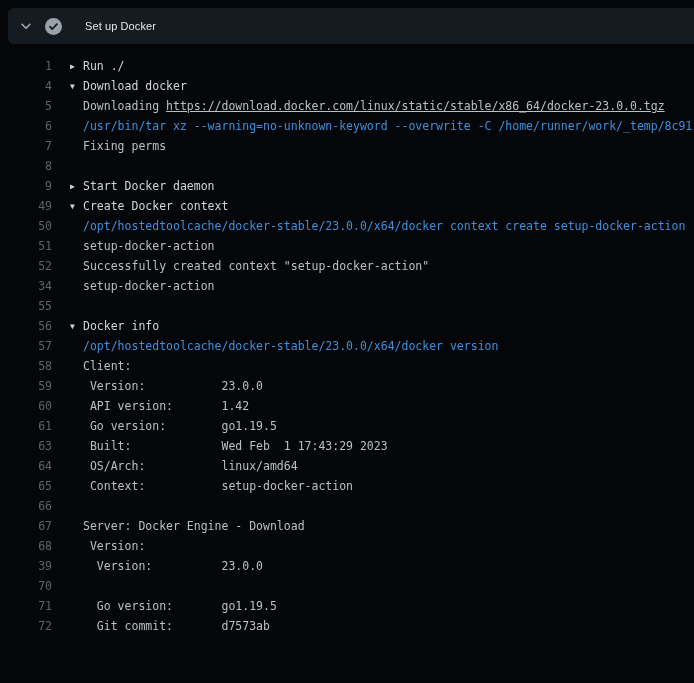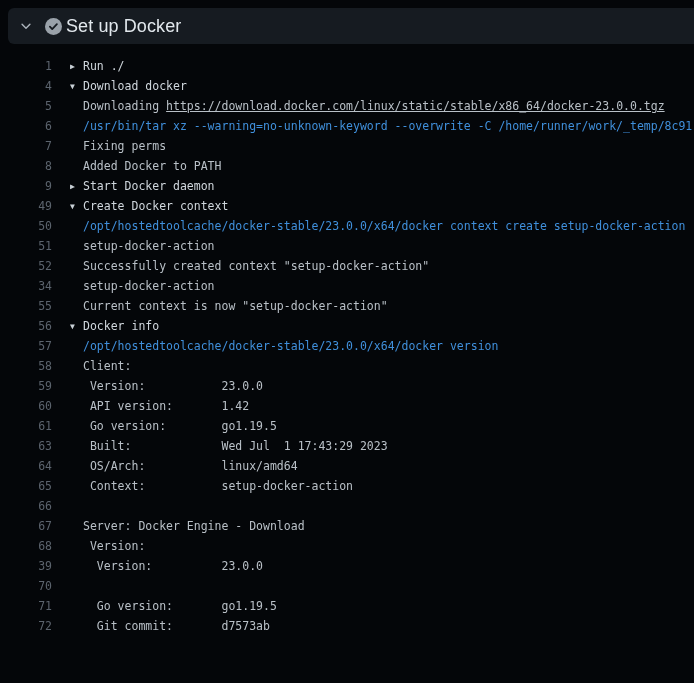--- a/index.html
+++ b/index.html
@@ -11,21 +11,21 @@
   
   .step-header{
     position:absolute;top:8px;left:8px;right:0;height:36px;
     background:#161b21;border-radius:6px 0 0 6px;
     display:flex;align-items:center;padding-left:10px;box-sizing:border-box;
     cursor:pointer;
   }
   .chev{width:16px;height:16px;display:flex;align-items:center;justify-content:center;flex:none;}
   .status{width:17px;height:17px;margin-left:11px;flex:none;display:flex;align-items:center;justify-content:center;}
   .step-title{
-    margin-left:4px;color:#e2e8ed;font-size:18px;letter-spacing:.1px;
+    margin-left:23px;color:#e2e8ed;font-size:11px;letter-spacing:.1px;
   }
   
   .log{
     position:absolute;top:56px;left:0;right:0;
     font-family:"DejaVu Sans Mono", monospace;
     font-size:11.5px;
   }
   .row{
     height:20px;display:flex;align-items:center;overflow:hidden;
   }
@@ -81,21 +81,20 @@
       <span class="content"><span class="cmd">/usr/bin/tar xz --warning=no-unknown-keyword --overwrite -C /home/runner/work/_temp/8c91</span></span>
     </div>
     <div class="row">
       <span class="num">7</span>
       <span class="tg"></span>
       <span class="content">Fixing perms</span>
     </div>
     <div class="row">
       <span class="num">8</span>
       <span class="tg"></span>
-      <span class="content">Added Docker to PATH</span>
     </div>
     <div class="row group">
       <span class="num">9</span>
       <span class="tg">▶</span>
       <span class="content">Start Docker daemon</span>
     </div>
     <div class="row group">
       <span class="num">49</span>
       <span class="tg">▼</span>
       <span class="content">Create Docker context</span>
@@ -116,21 +115,20 @@
       <span class="content">Successfully created context "setup-docker-action"</span>
     </div>
     <div class="row">
       <span class="num">34</span>
       <span class="tg"></span>
       <span class="content">setup-docker-action</span>
     </div>
     <div class="row">
       <span class="num">55</span>
       <span class="tg"></span>
-      <span class="content">Current context is now "setup-docker-action"</span>
     </div>
     <div class="row group">
       <span class="num">56</span>
       <span class="tg">▼</span>
       <span class="content">Docker info</span>
     </div>
     <div class="row">
       <span class="num">57</span>
       <span class="tg"></span>
       <span class="content"><span class="cmd">/opt/hostedtoolcache/docker-stable/23.0.0/x64/docker version</span></span>
@@ -151,21 +149,21 @@
       <span class="content"> API version:       1.42</span>
     </div>
     <div class="row">
       <span class="num">61</span>
       <span class="tg"></span>
       <span class="content"> Go version:        go1.19.5</span>
     </div>
     <div class="row">
       <span class="num">63</span>
       <span class="tg"></span>
-      <span class="content"> Built:             Wed Jul  1 17:43:29 2023</span>
+      <span class="content"> Built:             Wed Feb  1 17:43:29 2023</span>
     </div>
     <div class="row">
       <span class="num">64</span>
       <span class="tg"></span>
       <span class="content"> OS/Arch:           linux/amd64</span>
     </div>
     <div class="row">
       <span class="num">65</span>
       <span class="tg"></span>
       <span class="content"> Context:           setup-docker-action</span>

